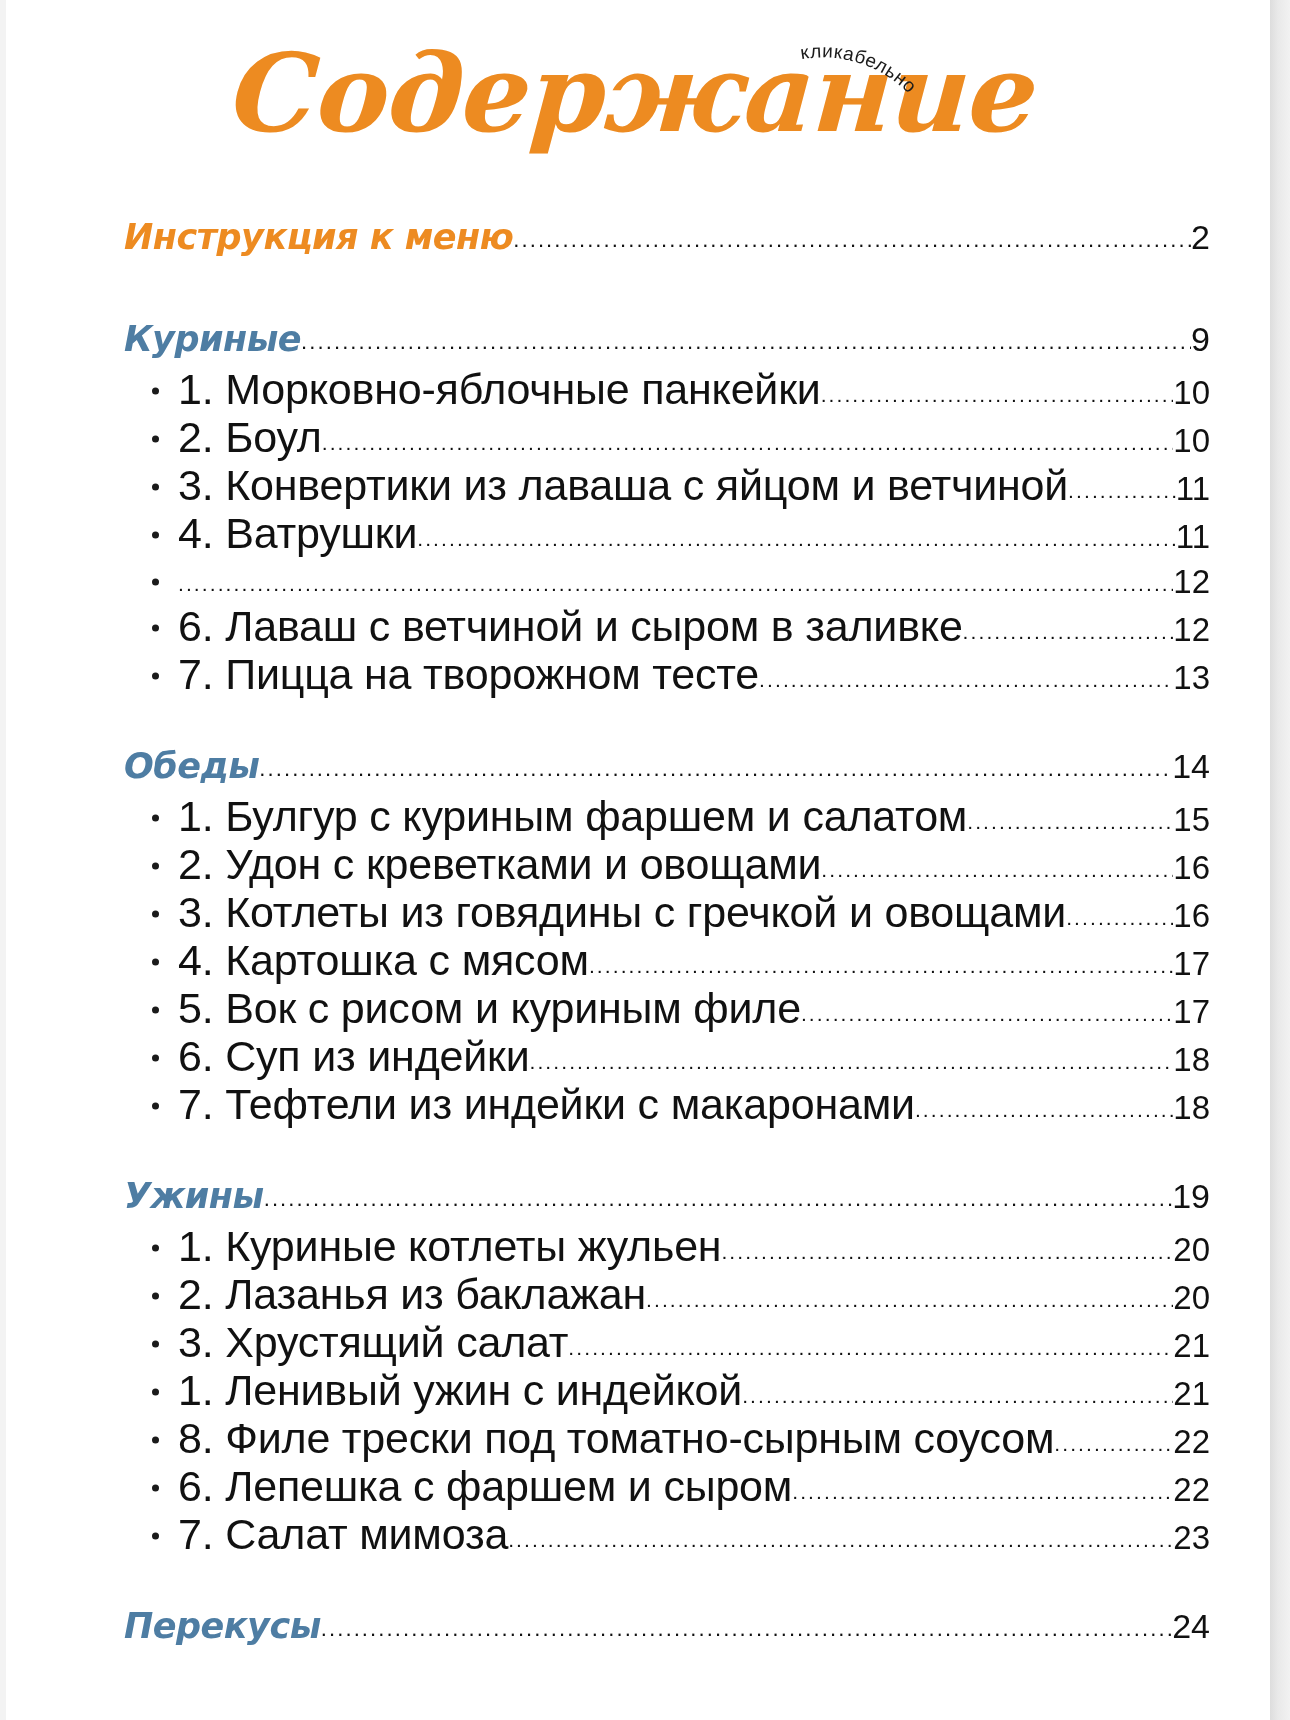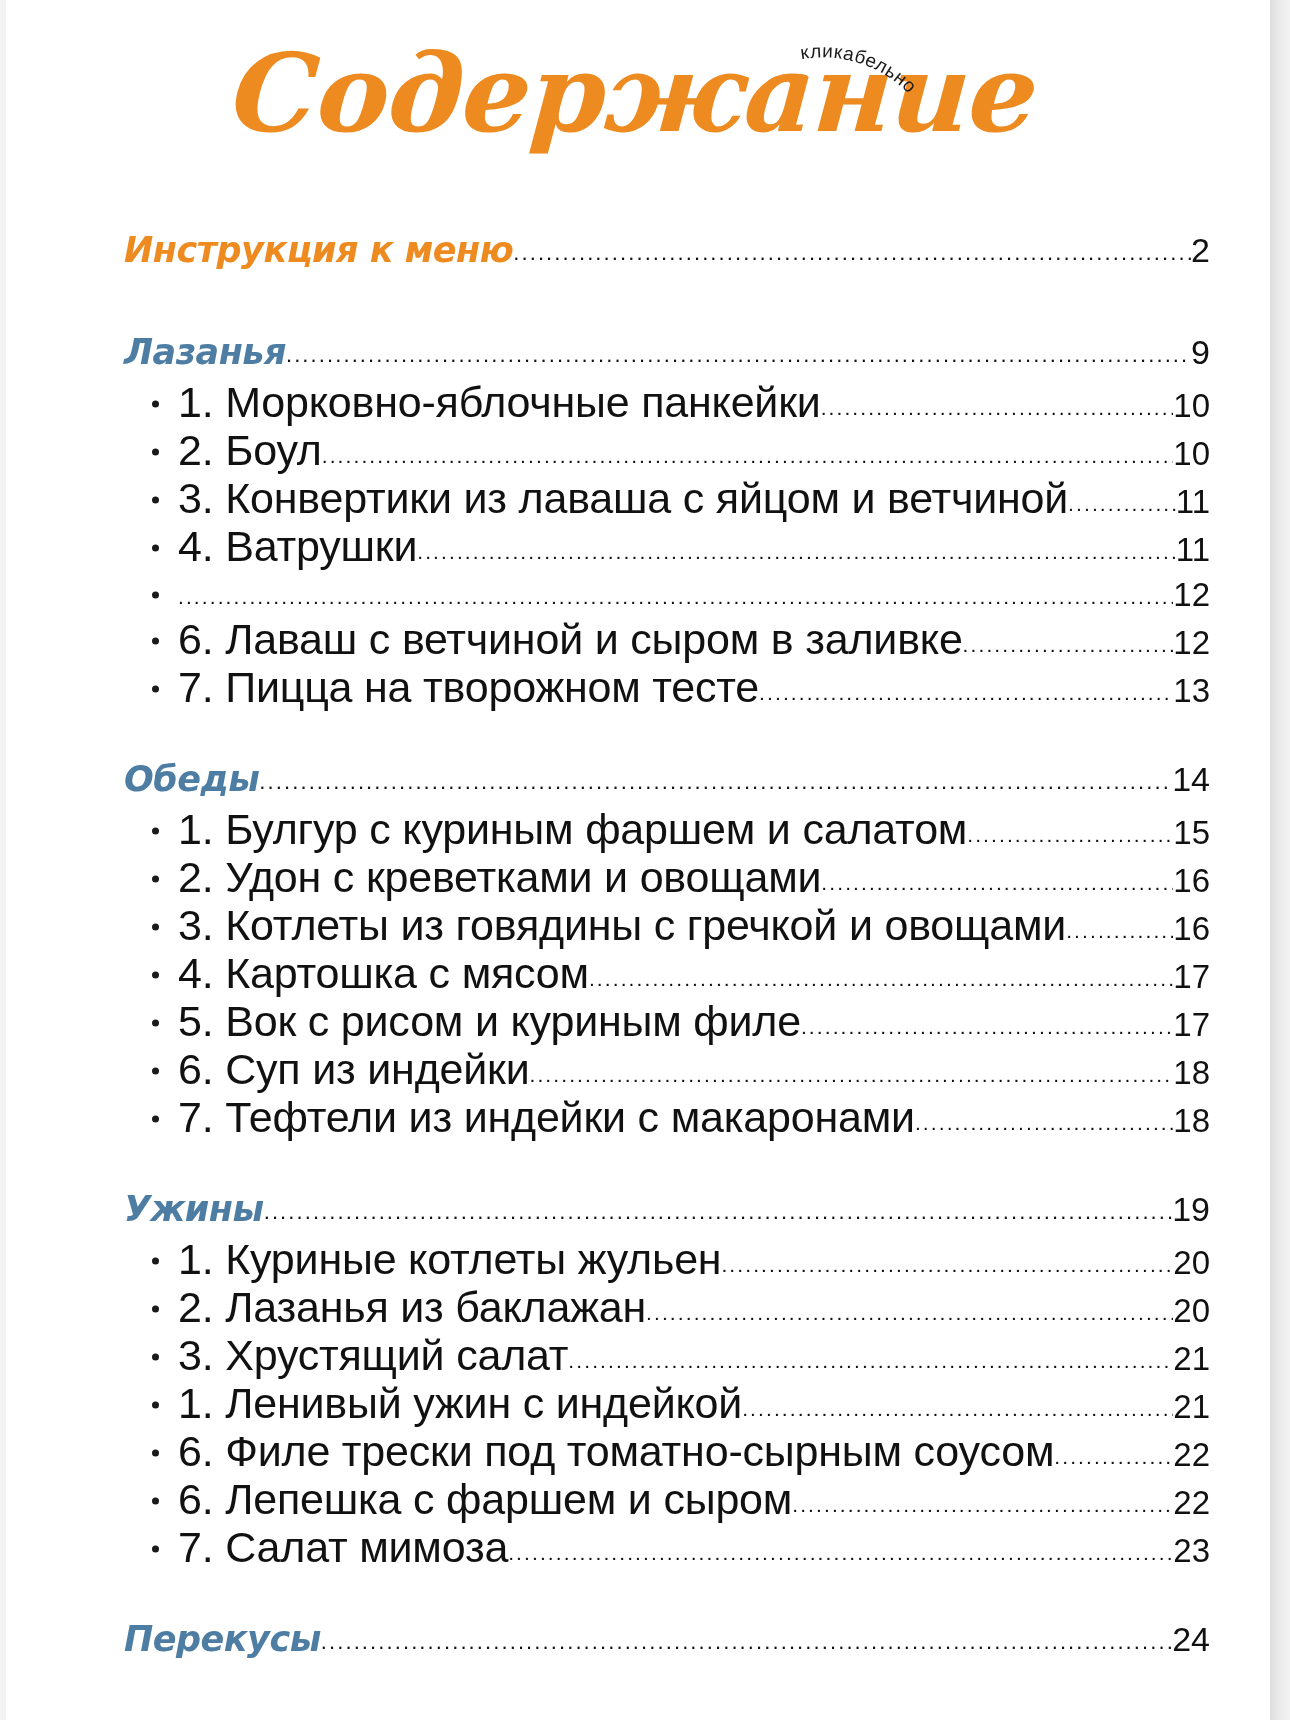--- a/index.html
+++ b/index.html
@@ -83,21 +83,20 @@
     fill: #1b1b1b;
     letter-spacing: 0.5px;
   }
 
   
   #toc {
     position: absolute;
     left: 0;
     top: 215px;
     width: 1288px;
-    margin-top: 13px;
   }
   .toc-group { margin: 0; padding: 0; }
 
   
   .row {
     display: flex;
     align-items: baseline;
     width: 100%;
     box-sizing: border-box;
   }
@@ -217,21 +216,21 @@
         <span class="label">Инструкция к меню</span>
         <span class="leader">..................................................................................................................................</span>
         <span class="pageno">2</span>
       </div>
     </div>
 
     <div class="gap-lg"></div>
 
     <div class="toc-group">
       <div class="row section-row blue">
-        <span class="label">Лазанья</span>
+        <span class="label">Куриные</span>
         <span class="leader">..................................................................................................................................</span>
         <span class="pageno">9</span>
       </div>
       <ul class="items">
         <li class="row">
           <span class="bullet"></span>
           <span class="label">1. Морковно-яблочные панкейки</span>
           <span class="leader">..................................................................................................................................</span>
           <span class="pageno">10</span>
         </li>
@@ -355,21 +354,21 @@
           <span class="pageno">21</span>
         </li>
         <li class="row">
           <span class="bullet"></span>
           <span class="label">1. Ленивый ужин с индейкой</span>
           <span class="leader">..................................................................................................................................</span>
           <span class="pageno">21</span>
         </li>
         <li class="row">
           <span class="bullet"></span>
-          <span class="label">6. Филе трески под томатно-сырным соусом</span>
+          <span class="label">8. Филе трески под томатно-сырным соусом</span>
           <span class="leader">..................................................................................................................................</span>
           <span class="pageno">22</span>
         </li>
         <li class="row">
           <span class="bullet"></span>
           <span class="label">6. Лепешка с фаршем и сыром</span>
           <span class="leader">..................................................................................................................................</span>
           <span class="pageno">22</span>
         </li>
         <li class="row">

